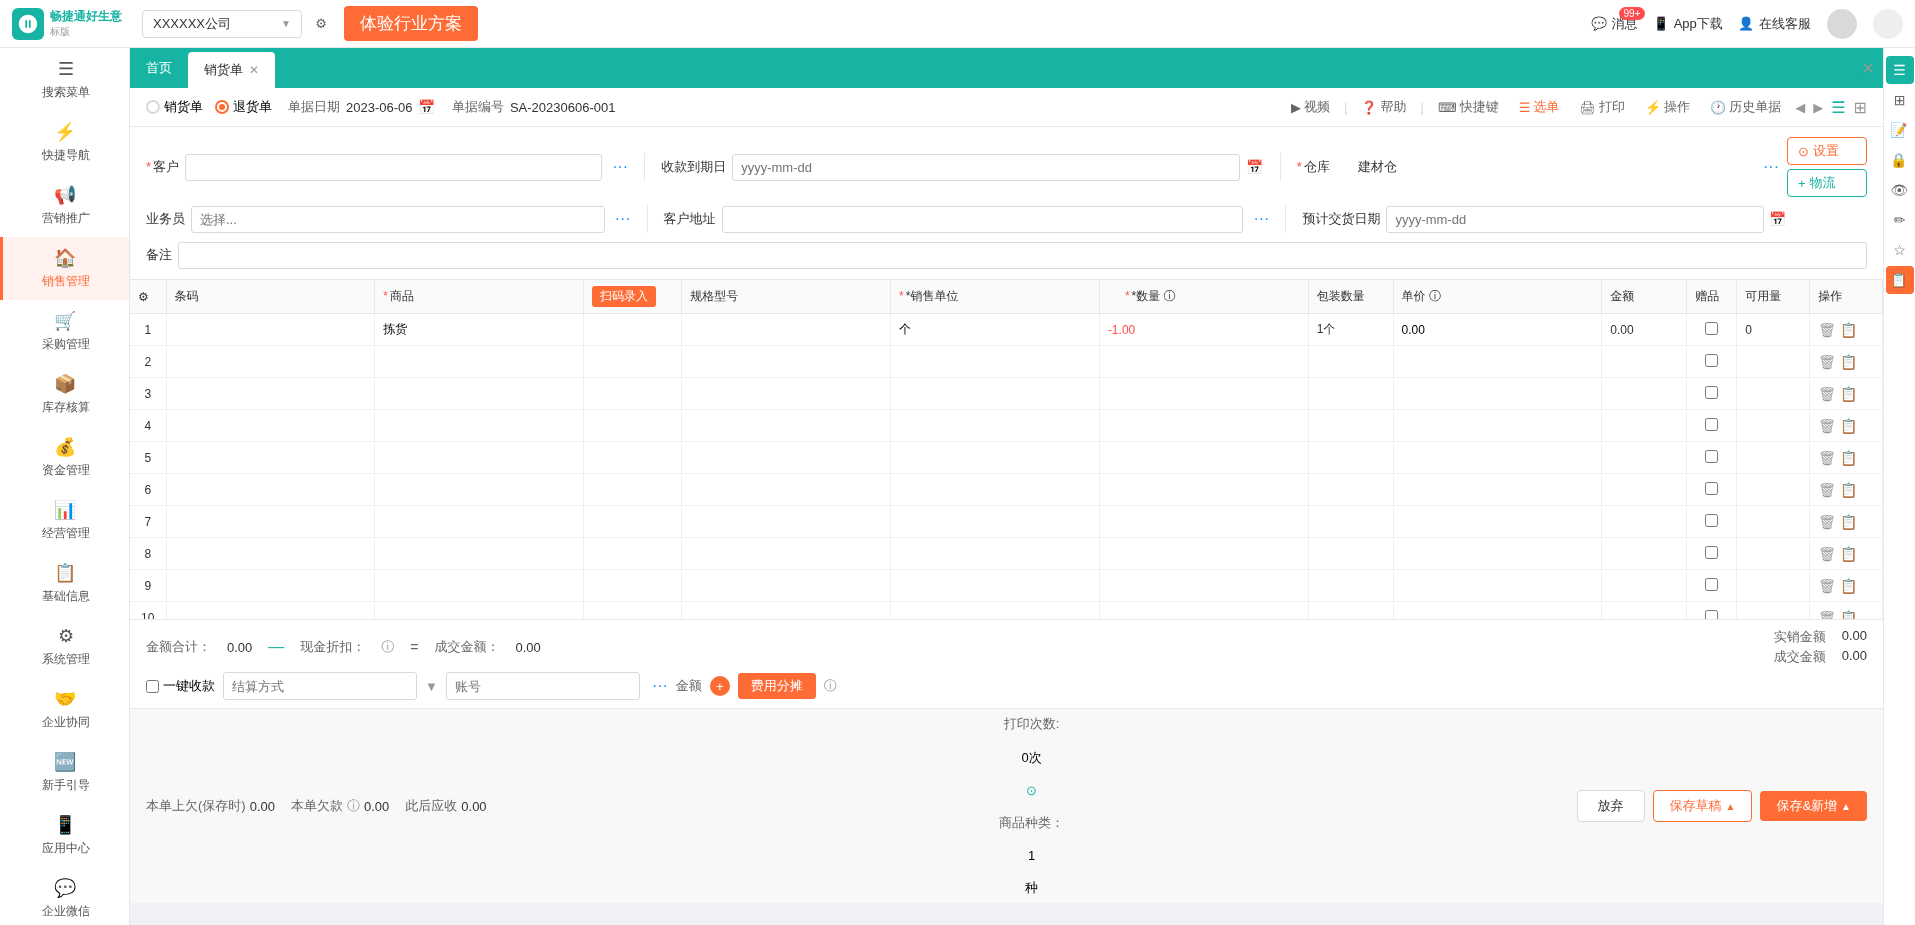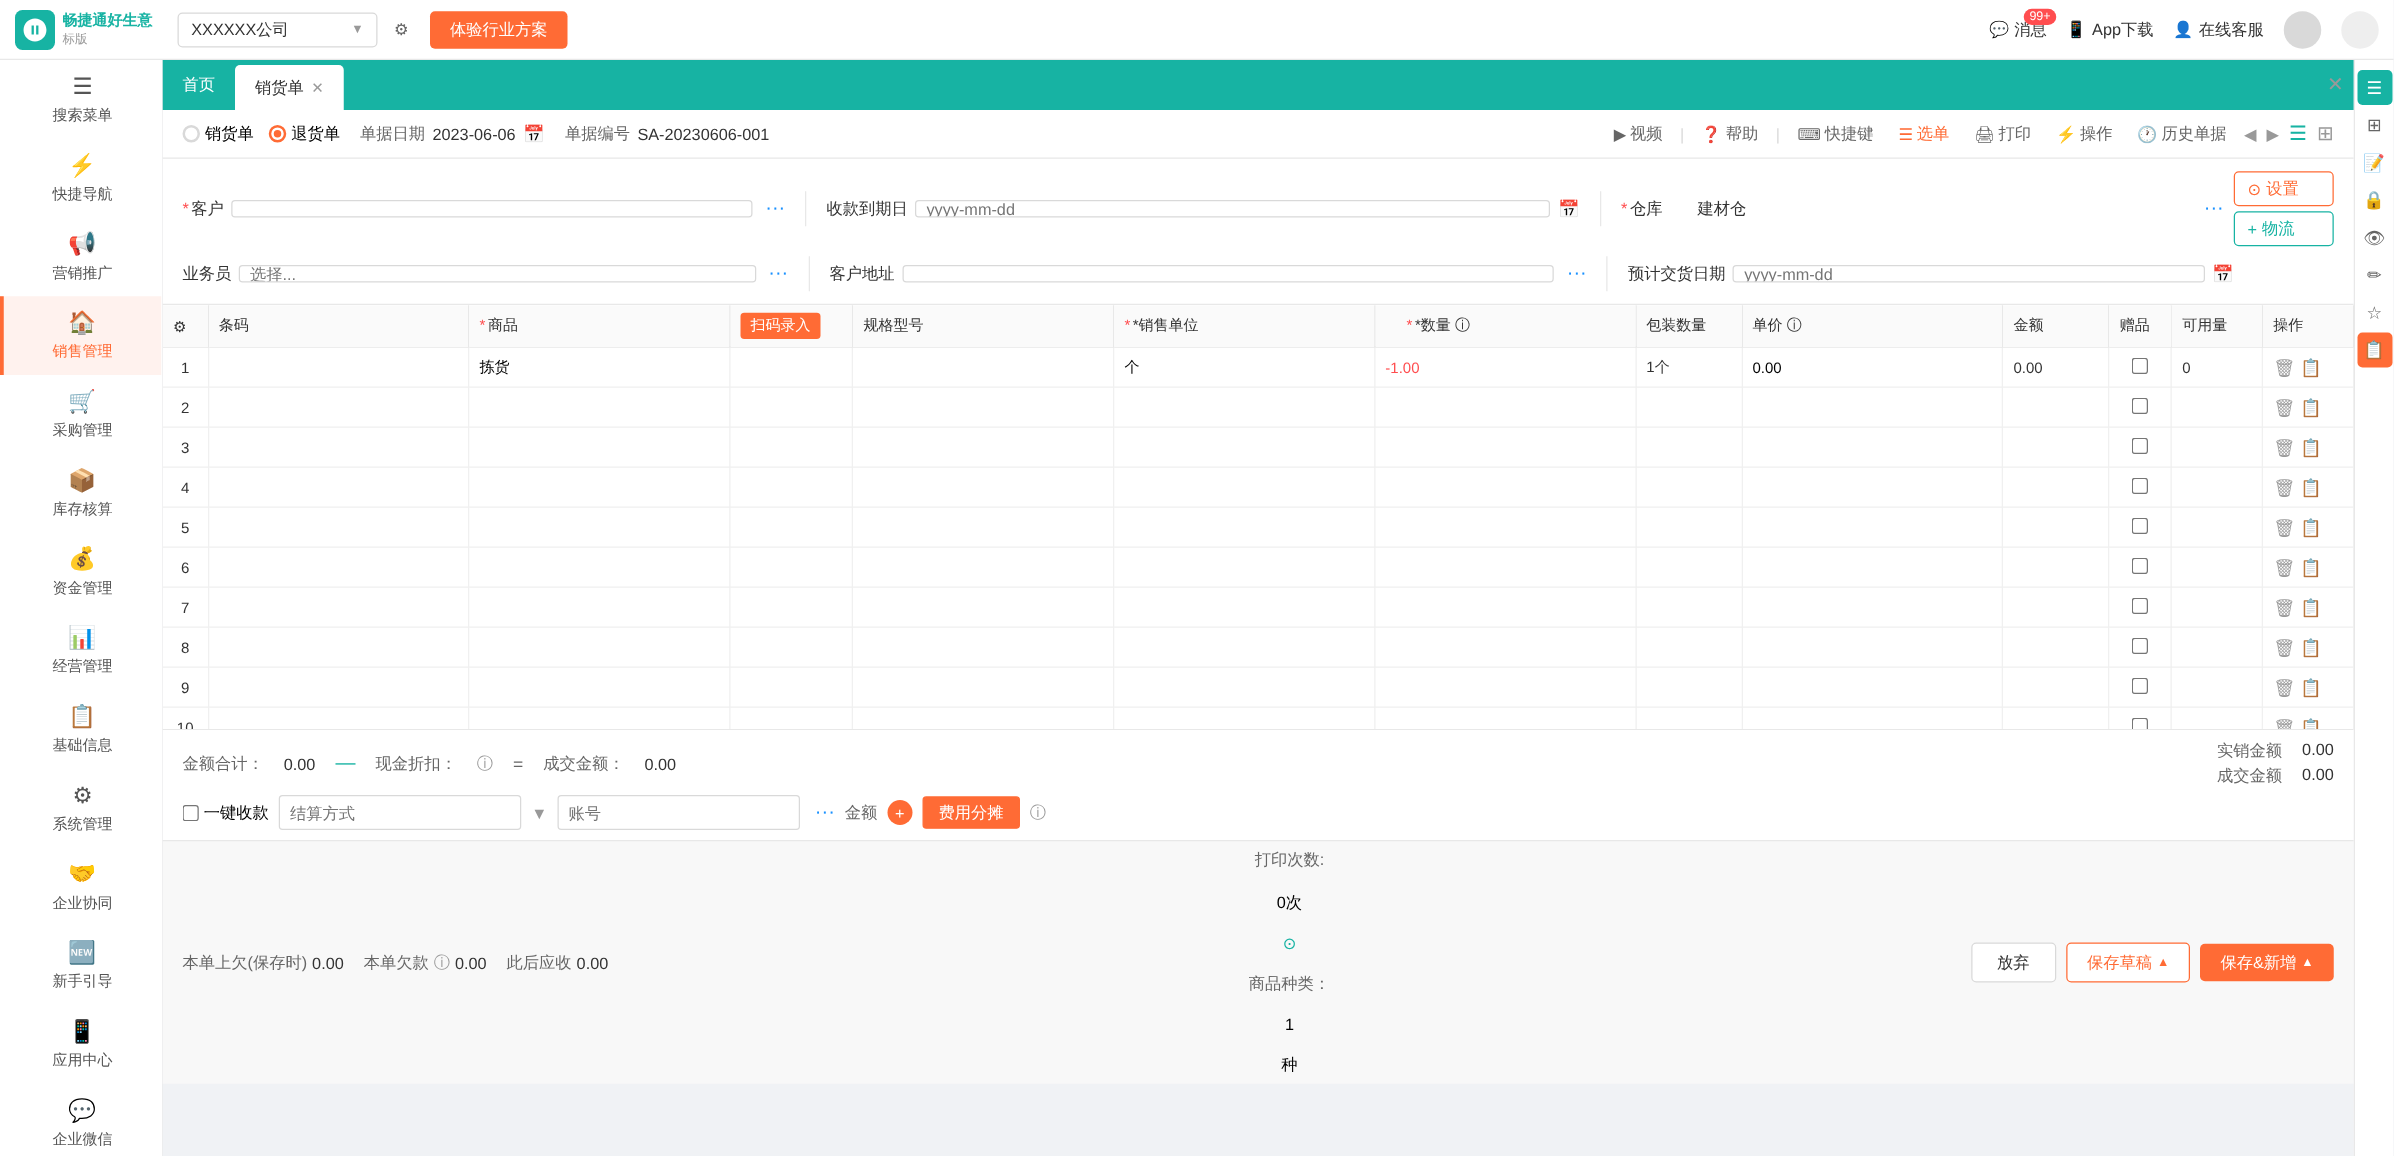--- a/index.html
+++ b/index.html
@@ -9,21 +9,21 @@
     .top-bar { height: 48px; background: #fff; display: flex; align-items: center; padding: 0 12px; border-bottom: 1px solid #e8e8e8; flex-shrink: 0; }
     .logo-area { display: flex; align-items: center; gap: 6px; width: 130px; flex-shrink: 0; }
     .logo-icon { width: 32px; height: 32px; background: #17b3a3; border-radius: 6px; display: flex; align-items: center; justify-content: center; }
     .logo-icon svg { width: 22px; height: 22px; }
     .logo-text { font-size: 11px; color: #333; line-height: 1.3; }
     .logo-text span { color: #17b3a3; font-weight: bold; display: block; font-size: 12px; }
     .company-selector { display: flex; align-items: center; gap: 4px; border: 1px solid #d9d9d9; border-radius: 4px; padding: 4px 10px; cursor: pointer; min-width: 160px; background: #fff; }
     .company-name { flex: 1; font-size: 13px; color: #333; }
     .chevron-down { color: #999; font-size: 10px; }
     .gear-btn { width: 30px; height: 30px; display: flex; align-items: center; justify-content: center; cursor: pointer; color: #666; margin-left: 4px; }
-    .trial-btn { background: #ff6b35; color: #fff; border: none; border-radius: 4px; padding: 6px 16px; cursor: pointer; font-size: 13px; margin-left: 8px; }
+    .trial-btn { background: #ff6b35; color: #fff; border: none; border-radius: 4px; padding: 6px 16px; cursor: pointer; font-size: 17px; margin-left: 8px; }
     .top-right { margin-left: auto; display: flex; align-items: center; gap: 16px; }
     .top-right-item { display: flex; align-items: center; gap: 4px; cursor: pointer; color: #333; font-size: 13px; position: relative; }
     .badge { background: #ff4d4f; color: #fff; border-radius: 10px; font-size: 10px; padding: 1px 5px; position: absolute; top: -8px; right: -8px; }
     .avatar { width: 30px; height: 30px; background: #d9d9d9; border-radius: 50%; }
 
     
     .main-layout { display: flex; flex: 1; overflow: hidden; }
 
     
     .sidebar { width: 130px; background: #fff; border-right: 1px solid #e8e8e8; display: flex; flex-direction: column; flex-shrink: 0; overflow-y: auto; }
@@ -54,21 +54,21 @@
     .toolbar-actions { margin-left: auto; display: flex; align-items: center; gap: 8px; }
     .toolbar-btn { display: flex; align-items: center; gap: 3px; color: #666; cursor: pointer; font-size: 12px; padding: 2px 6px; }
     .toolbar-btn.orange { color: #ff6b35; }
     .close-btn { color: #999; cursor: pointer; font-size: 16px; margin-left: 8px; }
 
     .form-rows { padding: 10px 16px; display: flex; flex-direction: column; gap: 8px; }
     .form-row { display: flex; align-items: center; gap: 0; }
     .field-cell { display: flex; align-items: center; flex: 1; gap: 6px; min-height: 28px; }
     .field-label { color: #333; font-size: 13px; white-space: nowrap; }
     .field-label.required::before { content: '*'; color: #ff4d4f; margin-right: 2px; }
-    .field-input { flex: 1; border: 1px solid #d9d9d9; border-radius: 3px; padding: 3px 8px; font-size: 13px; color: #333; background: #fff; min-width: 0; height: 14px; }
+    .field-input { flex: 1; border: 1px solid #d9d9d9; border-radius: 3px; padding: 3px 8px; font-size: 13px; color: #333; background: #fff; min-width: 0; height: 27px; }
     .field-input.placeholder { color: #bbb; }
     .field-dots { color: #1890ff; font-size: 16px; cursor: pointer; margin-left: 4px; }
     .field-icon { color: #999; cursor: pointer; font-size: 14px; }
     .divider-v { width: 1px; background: #e8e8e8; height: 28px; margin: 0 16px; }
 
     
     .table-container { flex: 1; overflow: auto; background: #fff; border-top: 1px solid #e8e8e8; }
     .data-table { width: 100%; border-collapse: collapse; min-width: 900px; }
     .data-table th { background: #fafafa; border-bottom: 1px solid #e8e8e8; border-right: 1px solid #e8e8e8; padding: 6px 8px; text-align: left; font-weight: normal; color: #333; font-size: 12px; white-space: nowrap; position: sticky; top: 0; z-index: 1; }
     .data-table th.required::before { content: '*'; color: #ff4d4f; margin-right: 2px; }
@@ -346,20 +346,26 @@
           </div>
           <div class="divider-v"></div>
           <div class="field-cell" style="flex:1.2;">
             <span class="field-label">预计交货日期</span>
             <input class="field-input placeholder" placeholder="yyyy-mm-dd" style="flex: 1 1 0%;">
             <span class="field-icon">📅</span>
           </div>
           <div style="width:80px;"></div>
         </div>
 
+        <div class="form-row">
+          <div class="field-cell">
+            <span class="field-label">备注</span>
+            <input class="field-input" style="flex: 1 1 0%;">
+          </div>
+        </div>
       </div>
 
       <div class="table-container" style="max-height:340px;">
         <table class="data-table">
           <thead>
             <tr>
               <th class="col-num">⚙</th>
               <th style="min-width:80px;">条码</th>
               <th class="required" style="min-width:120px;">商品</th>
               <th style="min-width:80px;"><button class="scan-btn">扫码录入</button></th>

